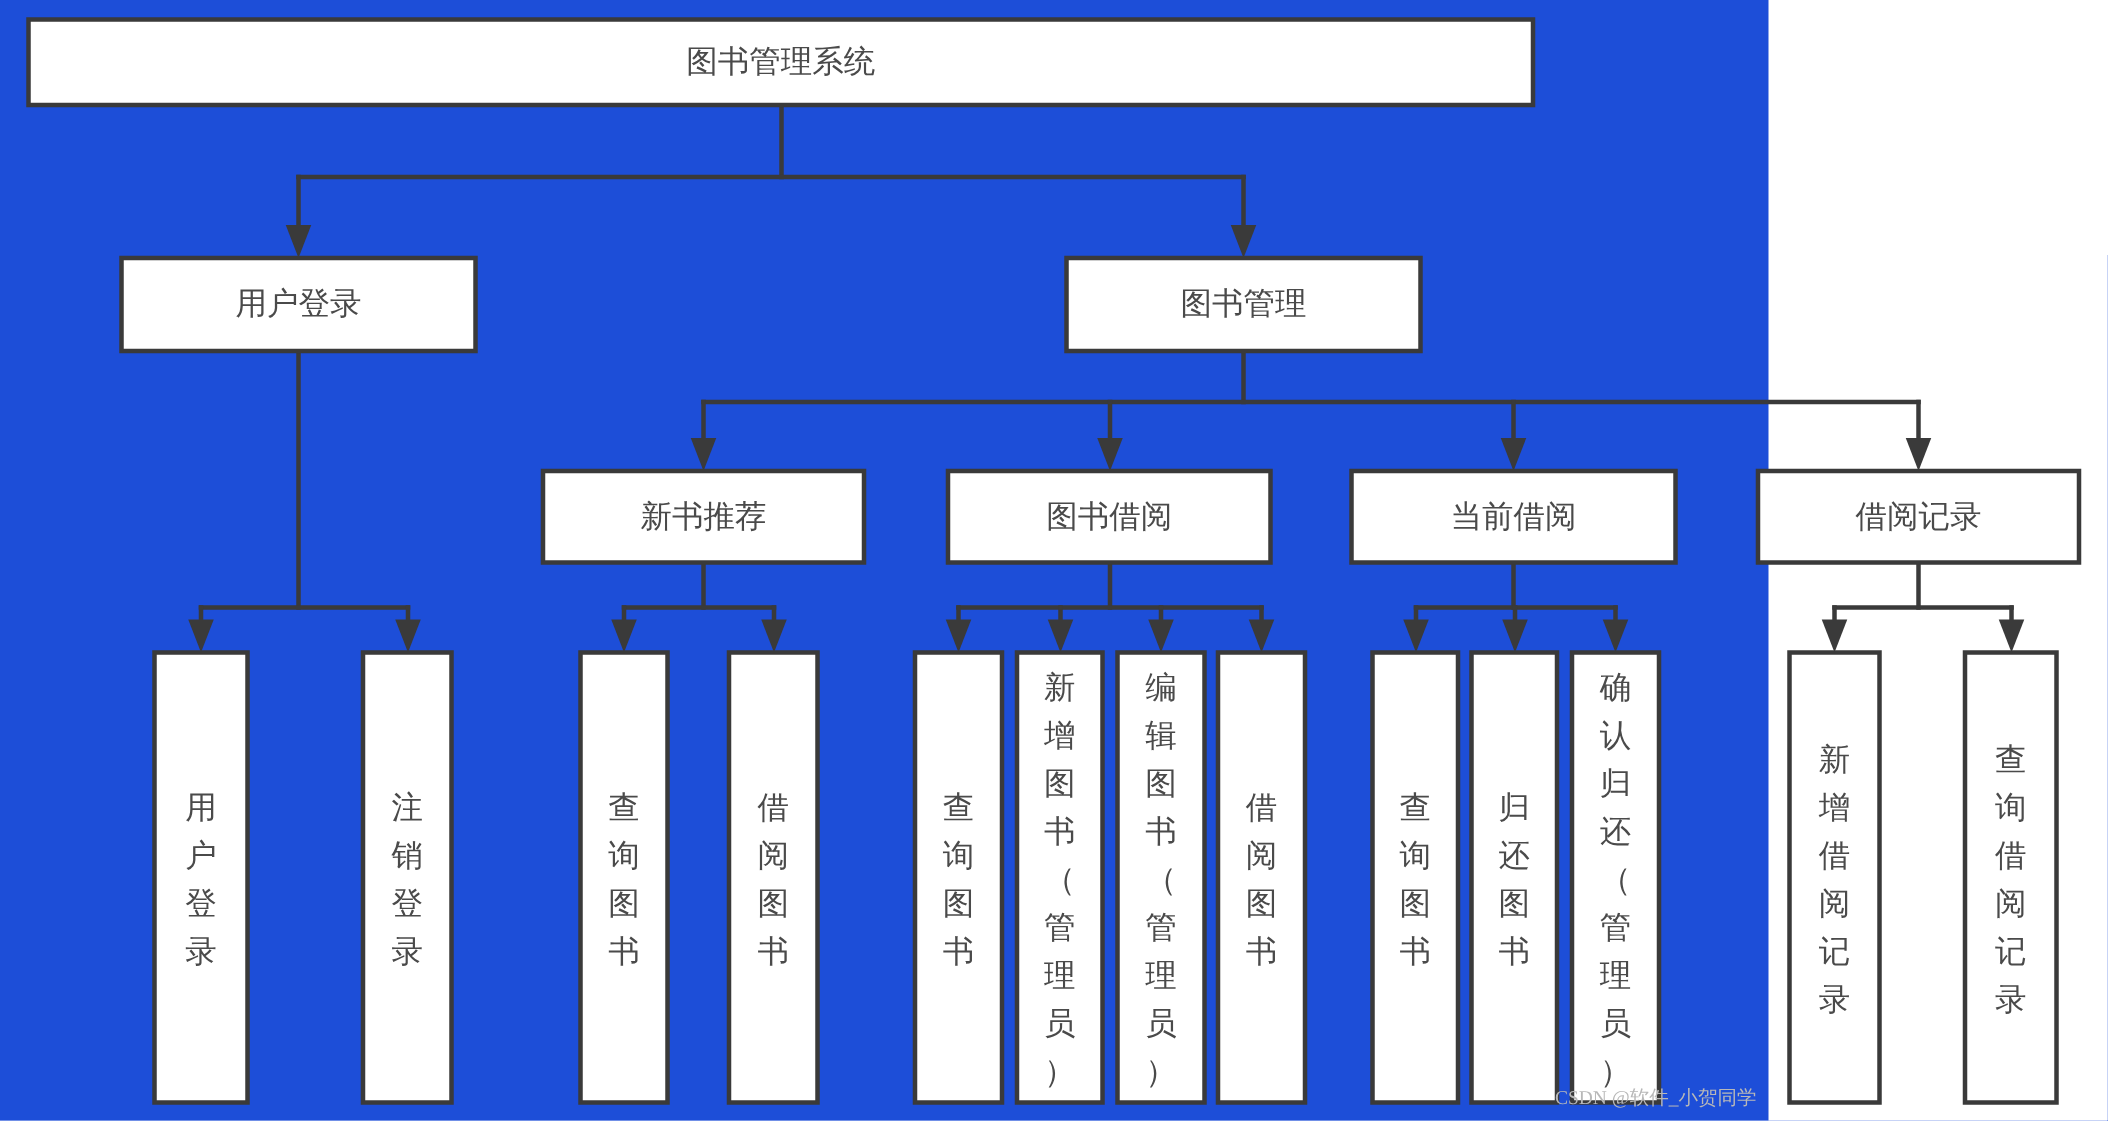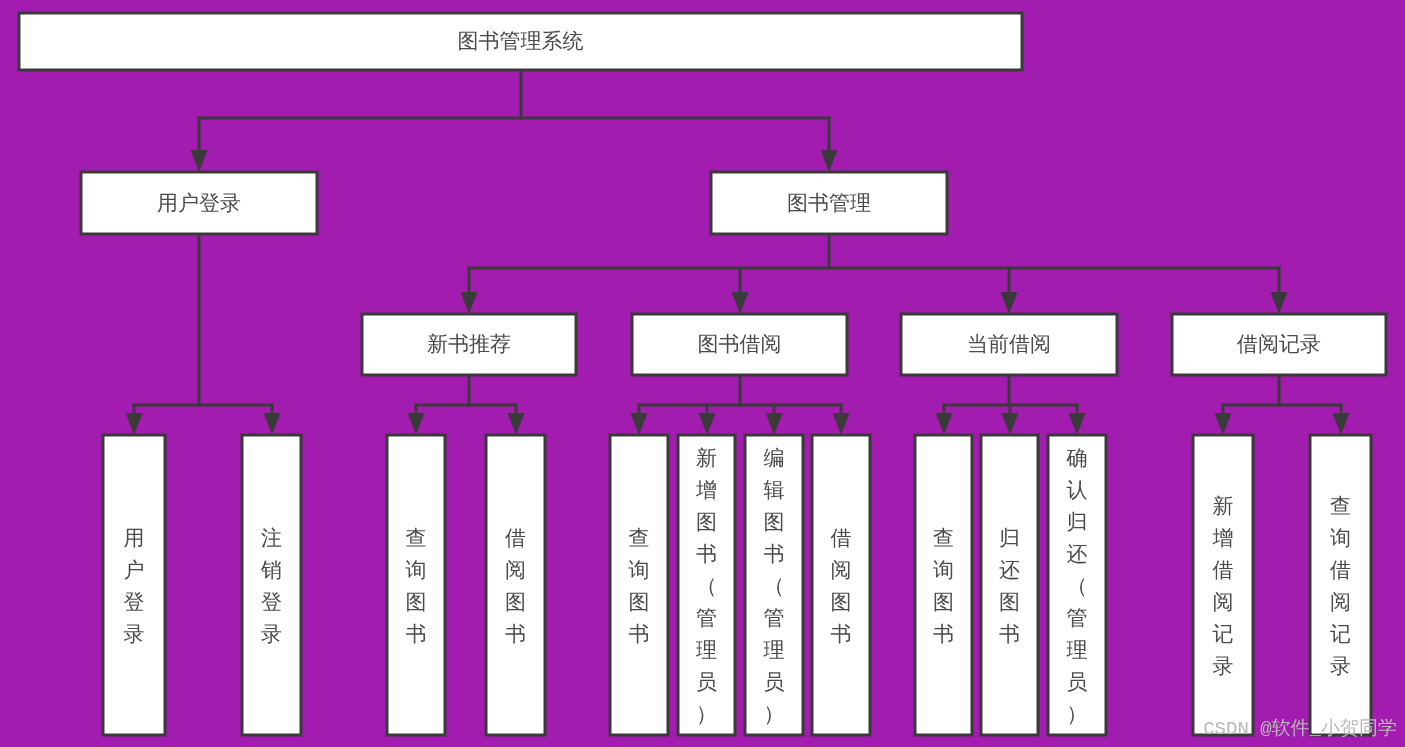--- a/index.html
+++ b/index.html
@@ -1,32 +1,32 @@
 <!DOCTYPE html>
 <html><head>
 <meta charset="utf-8">
 <style>
   html,body{margin:0;padding:0;background:#ffffff;}
   body{
     font-family:"Liberation Sans","DejaVu Sans",sans-serif;
     width:1405px;height:747px;overflow:hidden;position:relative;
   }
-  #diagram-root{position:relative;width:1405px;height:747px;background:#a21caf;}
+  #diagram-root{position:relative;width:1179px;height:747px;background:#1d4ed8;}
   svg#flow{position:absolute;left:0;top:0;width:1405px;height:747px;display:block;}
   .box-rect{fill:#ffffff;stroke:#3a3a3a;stroke-width:3;}
   .link-line{stroke:#3a3a3a;stroke-width:3;fill:none;stroke-linecap:square;}
   .arrow-head{fill:#3a3a3a;stroke:none;}
   .node-label{
     font-family:"Liberation Sans","DejaVu Sans",sans-serif;
     fill:#4a4a4a;font-size:21px;dominant-baseline:middle;text-anchor:middle;
   }
   .watermark{
     position:absolute;right:8px;bottom:6px;
-    font-family:Liberation Mono, monospace;
-    font-size:19px;color:#b8b8b8;white-space:nowrap;pointer-events:none;
+    font-family:Liberation Serif, serif;
+    font-size:13px;color:#b8b8b8;white-space:nowrap;pointer-events:none;
     user-select:none;
   }
 </style>
 </head>
 <body>
 
 <div id="diagram-root">
   <svg id="flow" viewBox="0 0 1405 747">
     <g id="edges-layer">
         <line x1="521" y1="70" x2="521" y2="118" class="link-line"></line>

